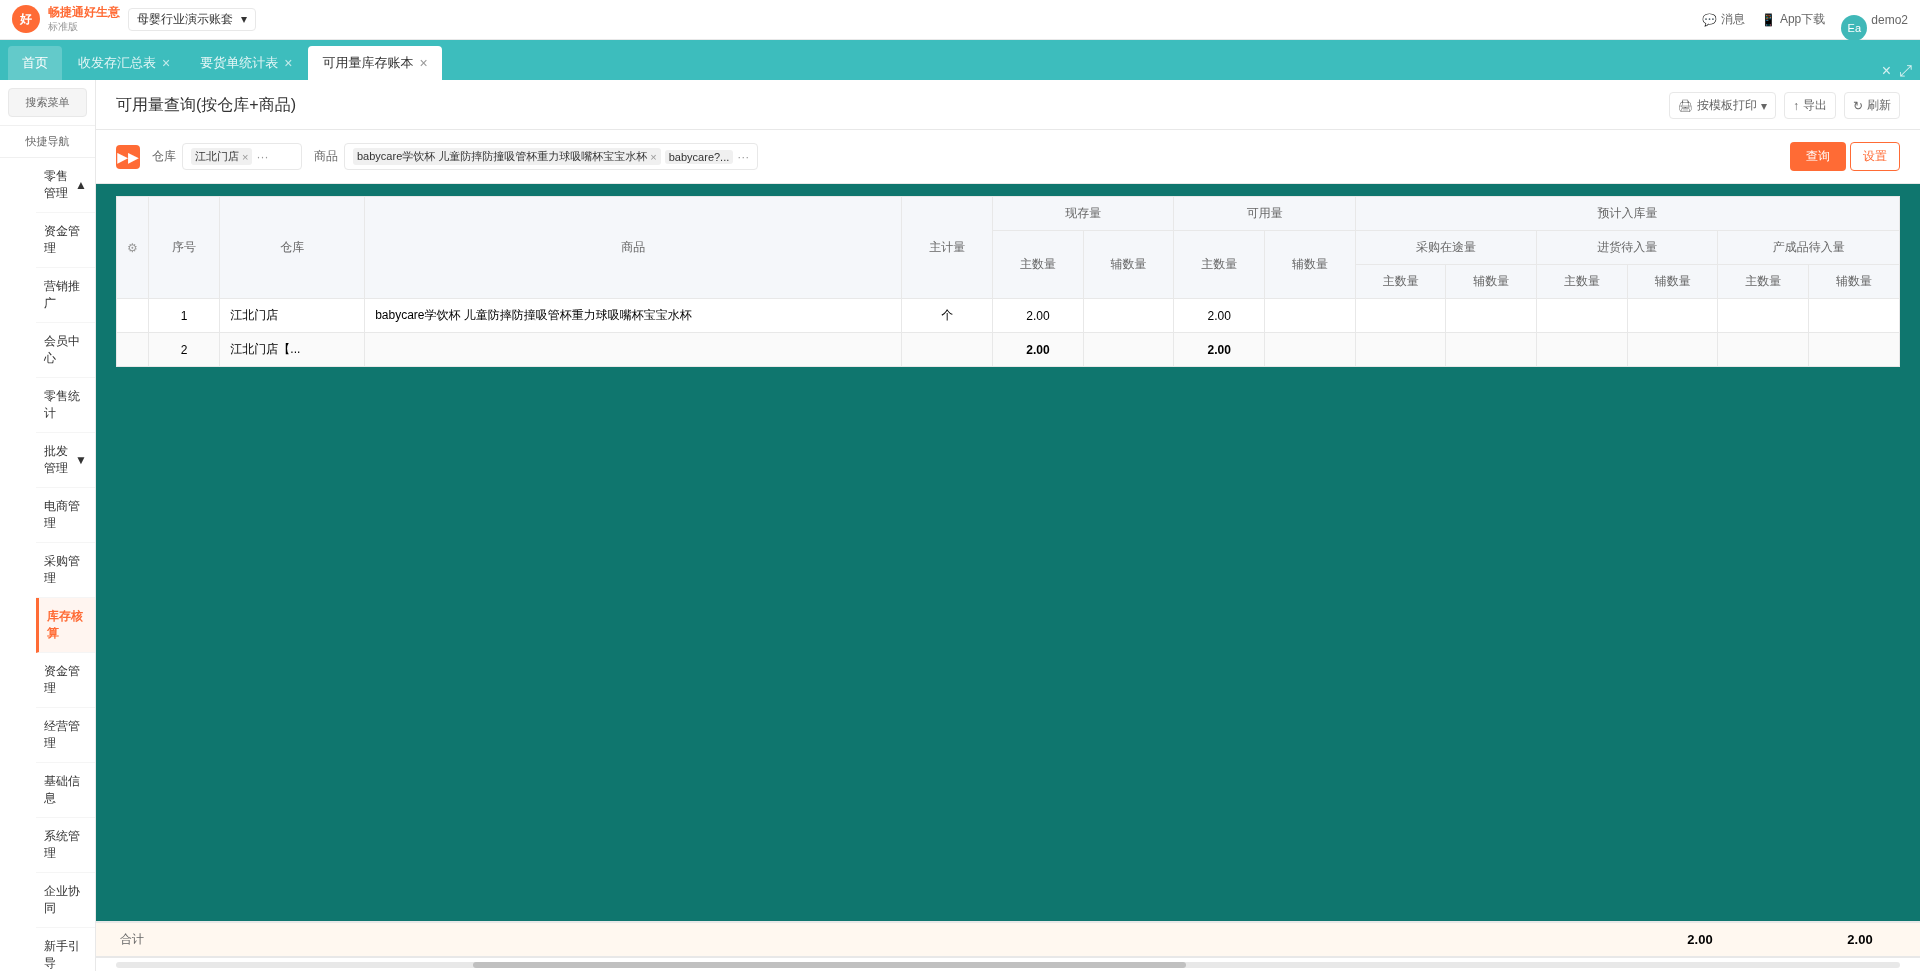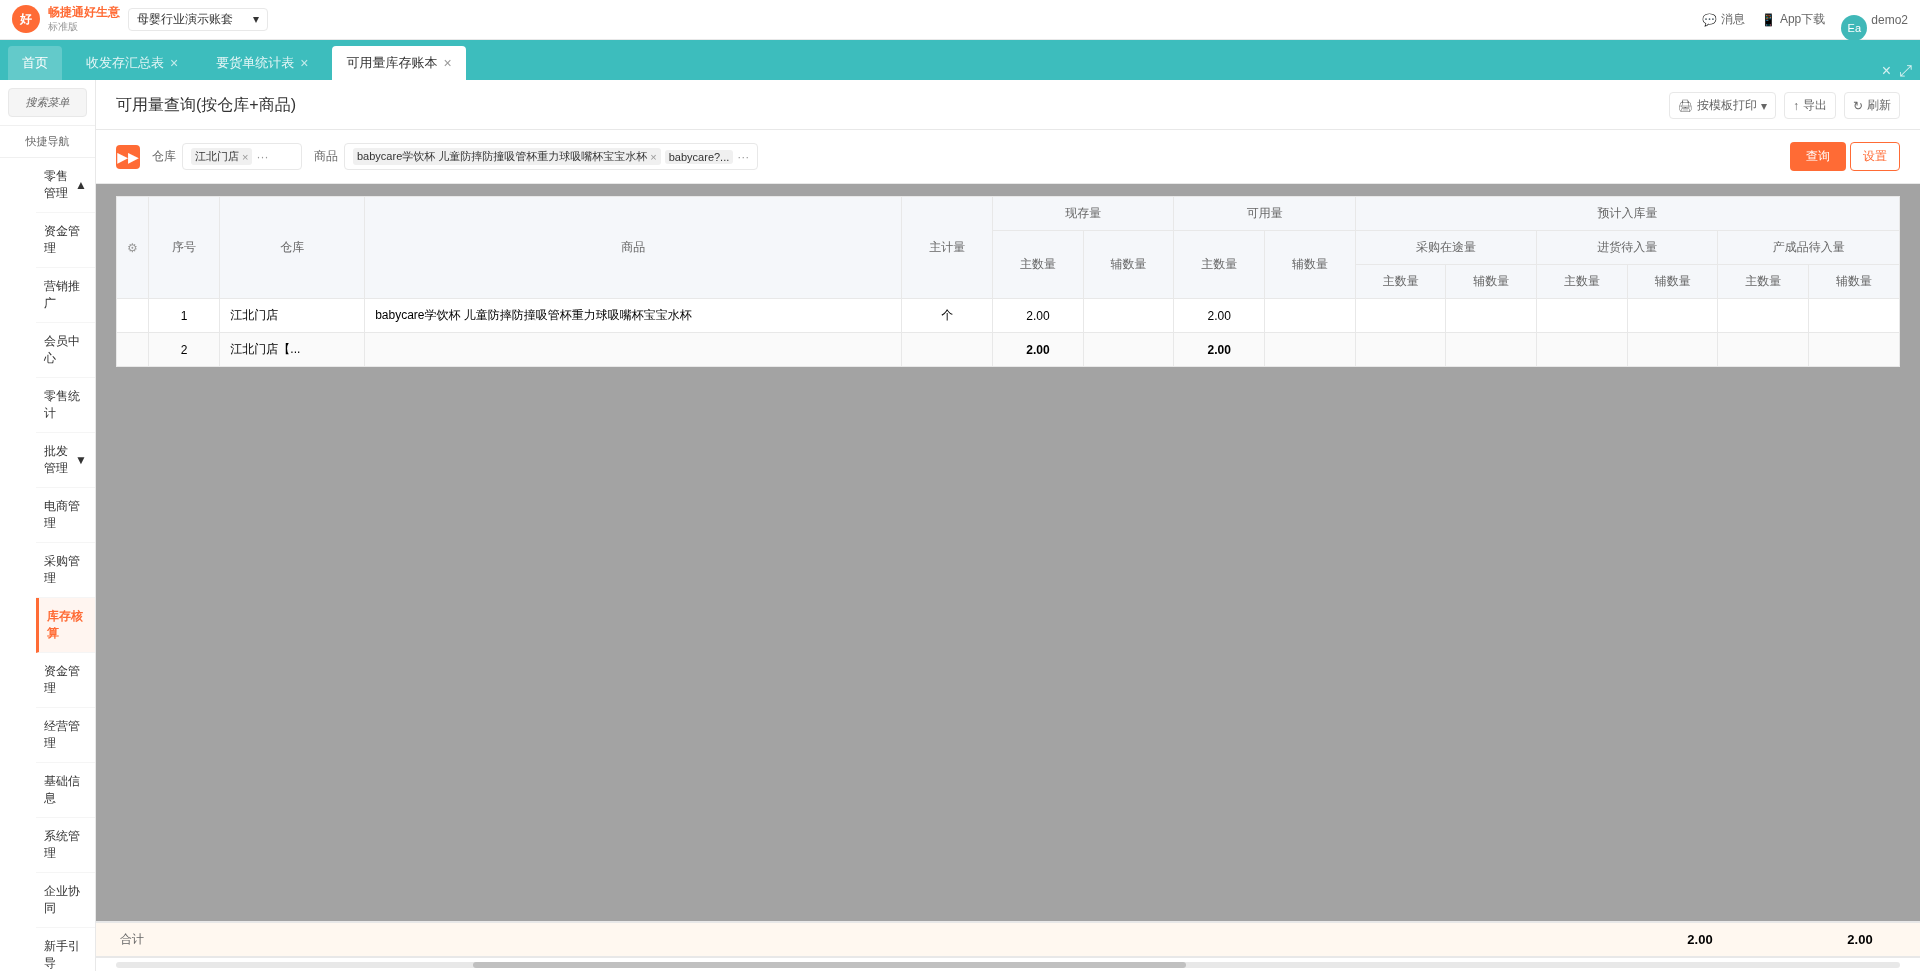--- a/index.html
+++ b/index.html
@@ -13,34 +13,33 @@
       align-items: center;
       justify-content: space-between;
       padding: 0 12px;
       border-bottom: 1px solid #e8e8e8;
       flex-shrink: 0;
     }
     .top-bar-left { display: flex; align-items: center; gap: 8px; }
     .logo-icon { width: 28px; height: 28px; background: #ff6b35; border-radius: 50%; display: flex; align-items: center; justify-content: center; color: #fff; font-size: 12px; font-weight: bold; }
     .brand-text { font-size: 12px; color: #ff6b35; font-weight: bold; line-height: 1.2; }
     .brand-sub { font-size: 10px; color: #999; }
-    .industry-select { display: flex; align-items: center; gap: 20px; border: 1px solid #e8e8e8; border-radius: 4px; padding: 2px 8px; color: #333; font-size: 12px; cursor: pointer; }
+    .industry-select { display: flex; align-items: center; gap: 8px; border: 1px solid #e8e8e8; border-radius: 4px; padding: 2px 8px; color: #333; font-size: 12px; cursor: pointer; }
     .top-bar-right { display: flex; align-items: center; gap: 16px; }
     .top-right-item { display: flex; align-items: center; gap: 4px; font-size: 12px; color: #666; cursor: pointer; }
     .avatar { width: 26px; height: 26px; border-radius: 50%; background: #40b8b8; display: flex; align-items: center; justify-content: center; color: #fff; font-size: 11px; margin-top: 16px; }
 
     
     .nav-tabs {
       height: 40px;
       background: #3dbdbd;
       display: flex;
       align-items: flex-end;
       padding: 0 0 0 0;
       flex-shrink: 0;
-      gap: 8px;
     }
     .nav-tab {
       height: 34px;
       padding: 0 14px;
       display: flex;
       align-items: center;
       gap: 6px;
       font-size: 13px;
       cursor: pointer;
       color: rgba(255,255,255,0.85);
@@ -55,27 +54,27 @@
     .nav-tab.active .nav-tab-close { color: #999; }
     .nav-right { margin-left: auto; display: flex; align-items: center; gap: 8px; padding-right: 8px; }
     .nav-right-btn { color: rgba(255,255,255,0.8); font-size: 16px; cursor: pointer; }
 
     
     .main-layout { display: flex; flex: 1; overflow: hidden; }
 
     
     .sidebar { width: 96px; background: #fff; border-right: 1px solid #e8e8e8; display: flex; flex-direction: column; flex-shrink: 0; overflow-y: auto; }
     .sidebar-search { padding: 8px; border-bottom: 1px solid #f0f0f0; }
-    .sidebar-search-btn { width: 100%; padding: 6px; background: #f5f5f5; border: 1px solid #e8e8e8; border-radius: 4px; font-size: 11px; color: #666; cursor: pointer; text-align: center; font-style: italic; }
+    .sidebar-search-btn { width: 100%; padding: 6px; background: #f5f5f5; border: 1px solid #e8e8e8; border-radius: 4px; font-size: 11px; color: #666; cursor: pointer; text-align: center; }
     .sidebar-nav-btn { padding: 8px; text-align: center; font-size: 11px; color: #666; border-bottom: 1px solid #f0f0f0; cursor: pointer; }
     .sidebar-item { padding: 10px 8px; display: flex; align-items: center; justify-content: flex-start; font-size: 12px; color: #333; cursor: pointer; border-bottom: 1px solid #f5f5f5; margin-left: 36px; }
     .sidebar-item.active { background: #fff5f0; color: #ff6b35; font-weight: bold; border-left: 3px solid #ff6b35; }
 
     
-    .content-area { flex: 1; display: flex; flex-direction: column; overflow: hidden; background: #a3a3a3; }
+    .content-area { flex: 1; display: flex; flex-direction: column; overflow: hidden; background: #0f766e; }
 
     
     .page-header { background: #fff; padding: 12px 20px 0 20px; border-bottom: 1px solid #e8e8e8; flex-shrink: 0; }
     .page-title-row { display: flex; align-items: center; justify-content: space-between; margin-bottom: 10px; }
     .page-title { font-size: 16px; color: #333; font-weight: 500; }
     .header-actions { display: flex; align-items: center; gap: 8px; }
     .header-action-btn { display: flex; align-items: center; gap: 4px; font-size: 12px; color: #666; cursor: pointer; padding: 4px 8px; border: 1px solid #e8e8e8; border-radius: 4px; background: #fff; }
 
     
     .filter-area { padding: 12px 20px; background: #fff; border-bottom: 1px solid #e8e8e8; display: flex; align-items: center; gap: 12px; flex-shrink: 0; }

